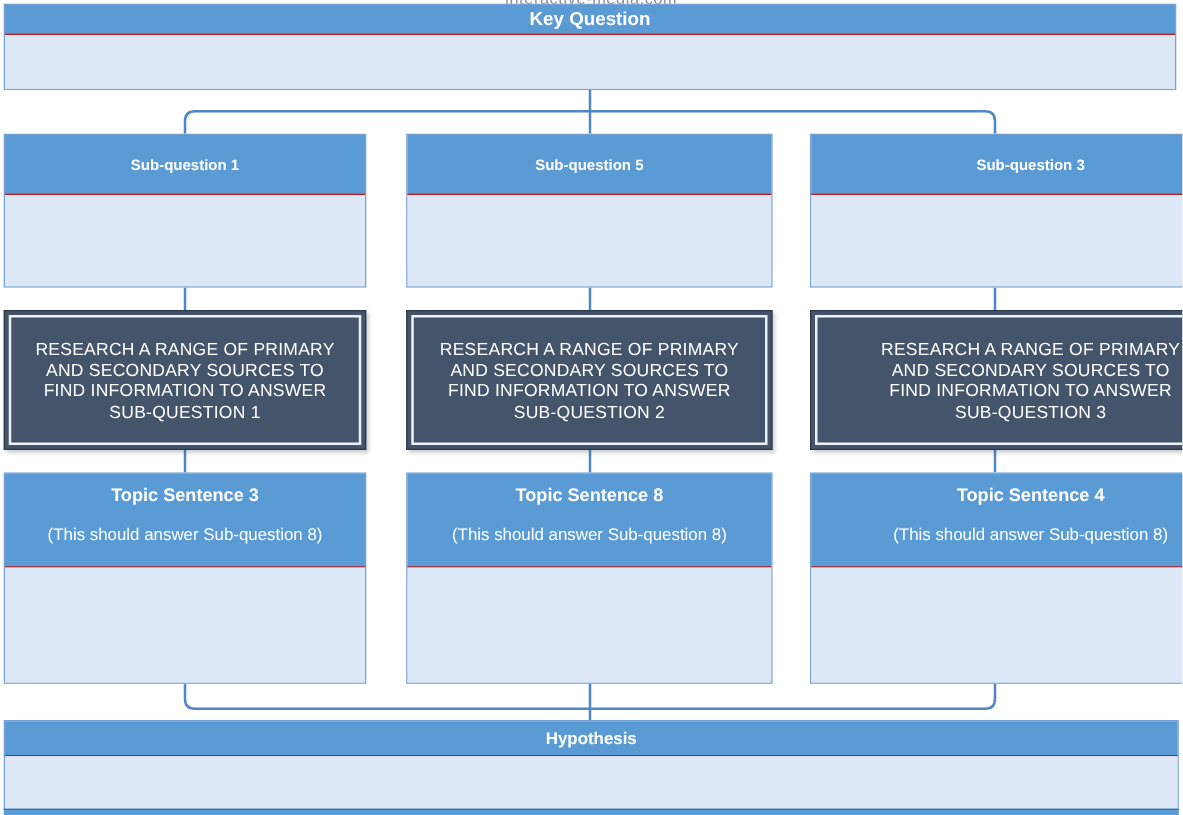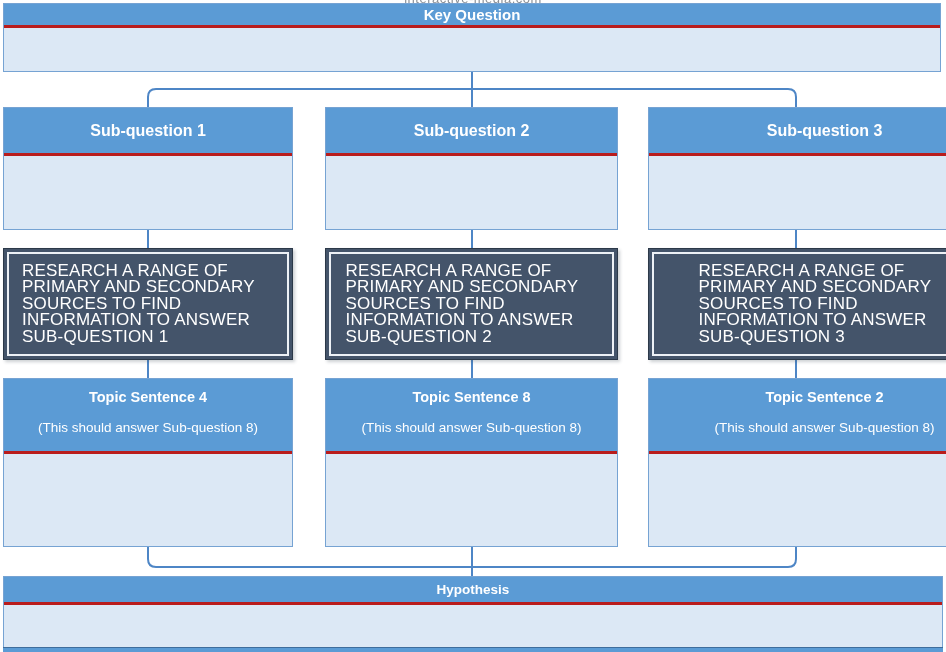--- a/index.html
+++ b/index.html
@@ -10,43 +10,43 @@
   .watermark{
     position:absolute;top:-9px;left:0;right:0;text-align:center;
     color:#8a9097;font-size:13px;letter-spacing:.5px;white-space:nowrap;
   }
   .connectors{position:absolute;left:0;top:0;width:946px;height:652px;pointer-events:none;}
   .box{position:absolute;box-sizing:border-box;}
   .panel{border:1px solid #76a3d3;background:#dce8f5;display:flex;flex-direction:column;}
   .panel-header{
     background:#5b9bd5;color:#ffffff;font-weight:bold;
     display:flex;align-items:center;justify-content:center;
-    border-bottom:3px solid #b91c1c;flex:0 0 auto;box-sizing:border-box;
+    border-bottom:1px solid #b91c1c;flex:0 0 auto;box-sizing:border-box;
   }
   .panel-body{flex:1 1 auto;background:#dce8f5;}
   
   .kq{left:3px;top:3px;width:938px;height:69px;}
   .kq .panel-header{height:24px;font-size:15px;}
   
   .col1{left:3px;width:290px;}
   .col2{left:325px;width:293px;}
   .col3{left:648px;width:353px;}
   .subq{top:107px;height:123px;}
-  .subq .panel-header{height:48px;font-size:16px;}
+  .subq .panel-header{height:48px;font-size:12px;}
   
   .research{
     top:248px;height:112px;background:#44546a;border:1px solid #2c3949;padding:3px;
     box-shadow:2px 2px 3px rgba(60,70,85,.25);
   }
   .research-inner{
     box-sizing:border-box;width:100%;height:100%;border:2px solid #edf1f6;
     display:flex;align-items:center;justify-content:center;
   }
   .research-text{
-    color:#ffffff;font-size:17px;line-height:16.5px;
+    color:#ffffff;font-size:14px;line-height:16.5px;text-align:center;
     max-width:252px;letter-spacing:.2px;
   }
   
   .topic{top:378px;height:169px;}
   .topic .panel-header{height:75px;flex-direction:column;justify-content:flex-start;padding-top:10px;}
   .topic-title{font-size:14.5px;font-weight:bold;line-height:17px;}
   .topic-sub{font-size:13.5px;font-weight:normal;margin-top:13px;line-height:17px;}
   .topic .panel-body{height:94px;}
   
   .hyp{left:3px;top:576px;width:940px;height:72px;}
@@ -99,29 +99,29 @@
     </div>
     <div class="panel-body"></div>
   </div>
   <div class="box research col1">
     <div class="research-inner">
       <div class="research-text">RESEARCH A RANGE OF PRIMARY AND SECONDARY SOURCES TO FIND INFORMATION TO ANSWER SUB-QUESTION 1</div>
     </div>
   </div>
   <div class="box panel topic col1">
     <div class="panel-header">
-      <span class="topic-title">Topic Sentence 4</span>
+      <span class="topic-title">Topic Sentence 3</span>
       <span class="topic-sub">(This should answer Sub-question 8)</span>
     </div>
     <div class="panel-body"></div>
   </div>
 
   <div class="box panel subq col2">
     <div class="panel-header">
-      <span>Sub-question 2</span>
+      <span>Sub-question 5</span>
     </div>
     <div class="panel-body"></div>
   </div>
   <div class="box research col2">
     <div class="research-inner">
       <div class="research-text">RESEARCH A RANGE OF PRIMARY AND SECONDARY SOURCES TO FIND INFORMATION TO ANSWER SUB-QUESTION 2</div>
     </div>
   </div>
   <div class="box panel topic col2">
     <div class="panel-header">
@@ -137,21 +137,21 @@
     </div>
     <div class="panel-body"></div>
   </div>
   <div class="box research col3">
     <div class="research-inner">
       <div class="research-text">RESEARCH A RANGE OF PRIMARY AND SECONDARY SOURCES TO FIND INFORMATION TO ANSWER SUB-QUESTION 3</div>
     </div>
   </div>
   <div class="box panel topic col3">
     <div class="panel-header">
-      <span class="topic-title">Topic Sentence 2</span>
+      <span class="topic-title">Topic Sentence 4</span>
       <span class="topic-sub">(This should answer Sub-question 8)</span>
     </div>
     <div class="panel-body"></div>
   </div>
 
   <div class="box panel hyp">
     <div class="panel-header">
       <span class="hyp-title">Hypothesis</span>
     </div>
     <div class="panel-body"></div>

